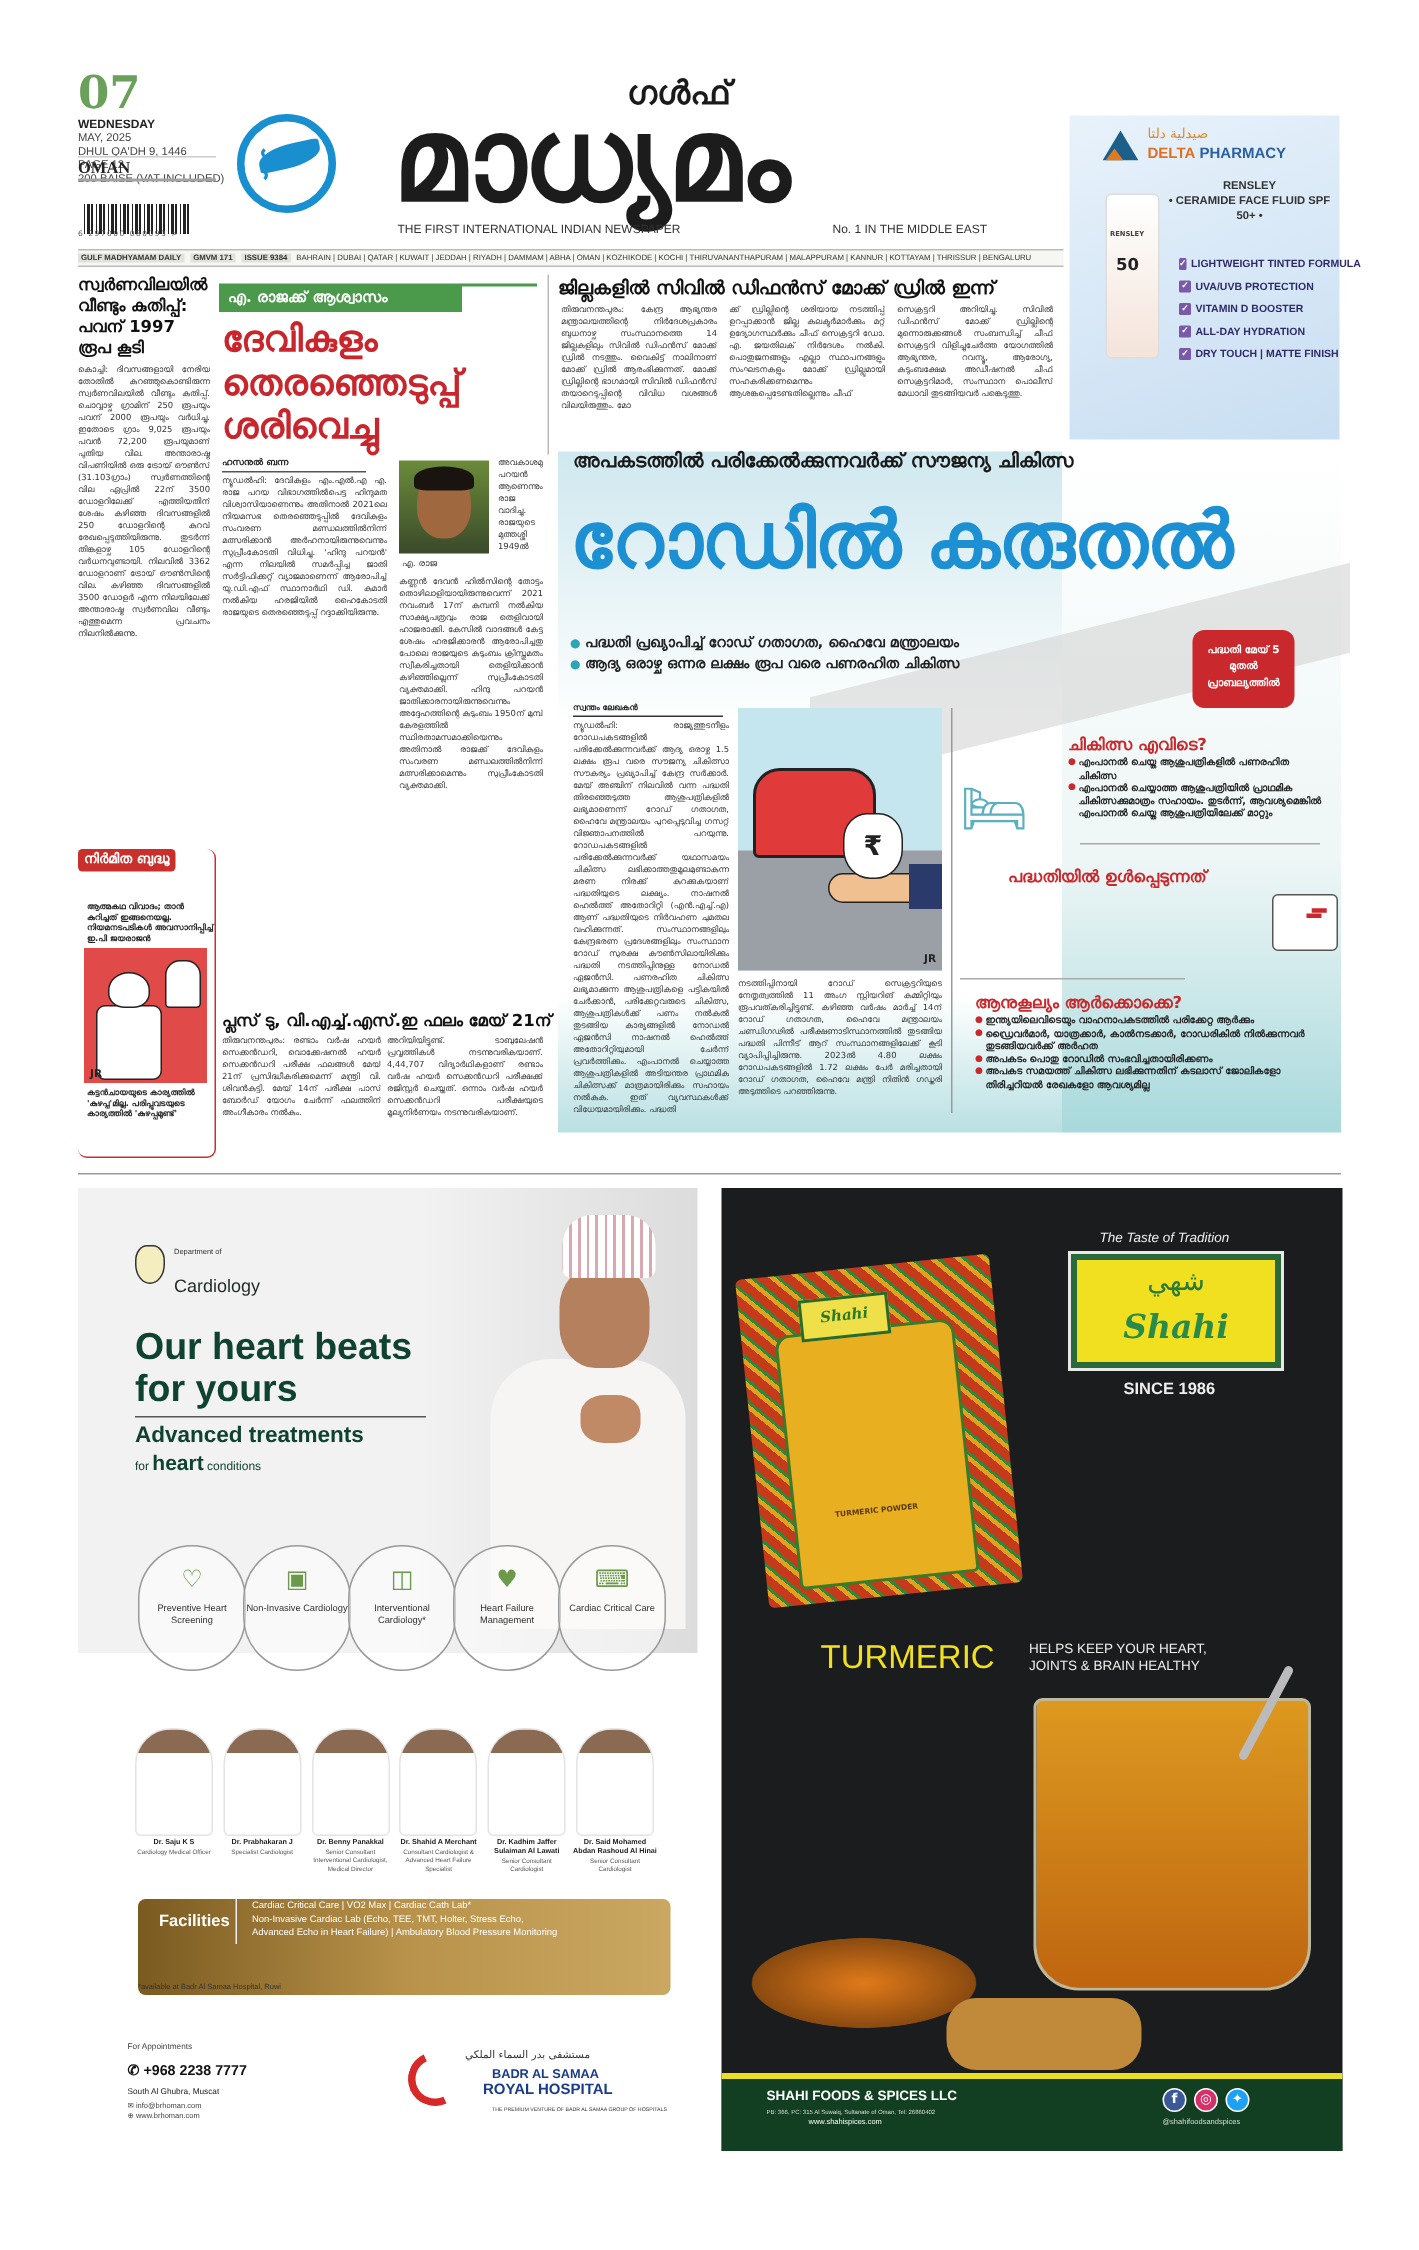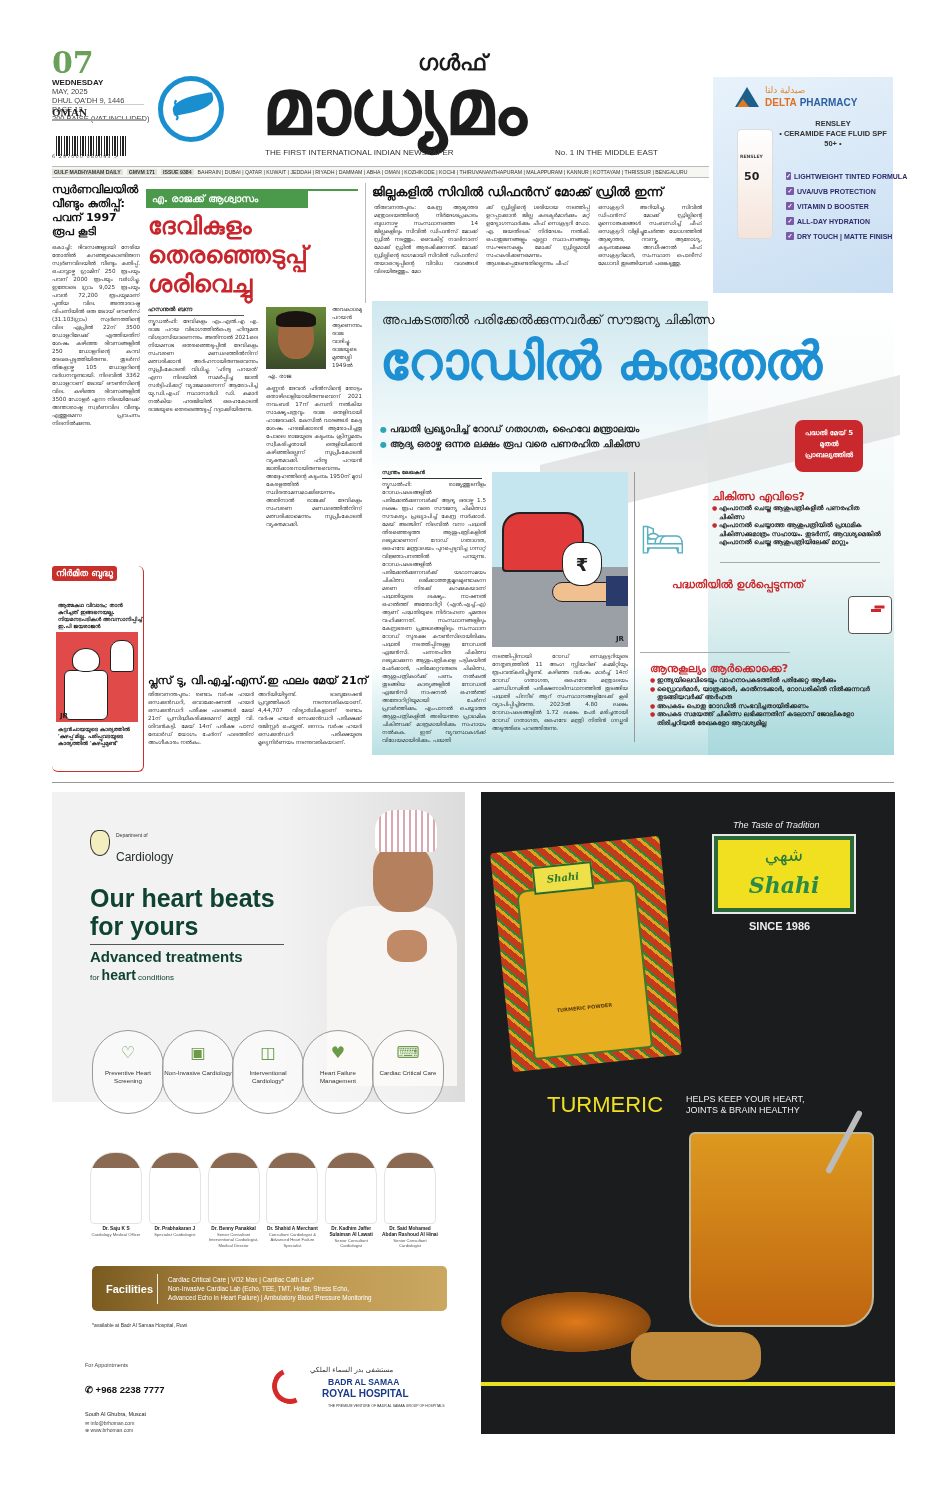--- a/index.html
+++ b/index.html
@@ -60,21 +60,21 @@
 .sub-head{left:148px;top:674px;font-size:11px;font-weight:bold;color:#111}
 .body-e{left:148px;top:690px;width:106px}
 .body-f{left:258px;top:690px;width:104px}
 
 .vrule{left:365px;top:183px;width:1px;height:120px;background:#bbb}
 .cd-head{left:372px;top:184px;font-size:12.5px;font-weight:bold;color:#111}
 .cd-col{top:203px;width:104px}
 
 .feat{left:372px;top:301px;width:336px;height:454px;background:linear-gradient(180deg,#cfe8ef 0%,#fff 40%,#fff 80%,#b9e0e3 100%)}
 .feat-right-bg{left:708px;top:301px;width:186px;height:454px;background:linear-gradient(180deg,#fff 0%,#eef6f6 60%,#a8d9dc 100%)}
-.feat-kick{left:382px;top:312px;font-size:13px;font-weight:normal;color:#1a1a1a}
+.feat-kick{left:382px;top:300px;font-size:13px;font-weight:bold;color:#1a1a1a}
 .feat-head{left:380px;top:330px;font-size:52px;font-weight:900;color:#1d8fd3;letter-spacing:-1px;line-height:62px}
 .feat-bullets{left:380px;top:422px;list-style:none}
 .feat-bullets li{font-size:9.5px;font-weight:bold;color:#222;line-height:14px}
 .feat-bullets li::before{content:"●";color:#2aa6b4;margin-right:3px;font-size:8px}
 .red-badge{left:795px;top:420px;width:68px;height:52px;background:#c9282c;border-radius:8px;color:#fff;font-size:7px;font-weight:bold;text-align:center;line-height:11px;padding-top:8px}
 .byline2{left:382px;top:469px;width:100px;font-size:5.5px;font-weight:bold;border-bottom:1px solid #333;padding-bottom:2px}
 .feat-body1{left:382px;top:480px;width:104px}
 .illus{left:492px;top:472px;width:136px;height:175px;background:#c6e6ef}
 .illus .road{position:absolute;left:0;top:95px;width:136px;height:80px;background:#9aa0a6}
 .illus .car{position:absolute;left:10px;top:40px;width:82px;height:60px;background:#e03a3a;border-radius:18px 18px 4px 4px;border:2px solid #222}
@@ -114,27 +114,27 @@
 .hosp-h3 b{font-size:14px}
 .services{position:absolute;left:40px;top:238px;width:350px;height:90px;display:flex}
 .svc{width:72px;height:84px;border:1px solid #999;border-radius:36px;margin-right:-2px;text-align:center;padding-top:12px;background:rgba(255,255,255,.5)}
 .svc .ico{font-size:16px;color:#6a9a4a;line-height:20px}
 .svc .lbl{font-size:6.2px;color:#333;line-height:8px;margin-top:6px;font-family:"Liberation Sans",sans-serif}
 .doctors{position:absolute;left:36px;top:360px;width:350px;display:flex;justify-content:space-between}
 .doc{width:56px;text-align:center}
 .doc .pic{width:52px;height:72px;margin:0 auto;background:linear-gradient(#8a6a52 0 22%,#fff 22% 100%);border-radius:24px 24px 4px 4px;border:1px solid #e4e4e4}
 .doc .nm{font-size:4.8px;font-weight:bold;color:#222;line-height:6px;margin-top:2px;font-family:"Liberation Sans",sans-serif}
 .doc .tt{font-size:4.2px;color:#555;line-height:5.4px;font-family:"Liberation Sans",sans-serif}
-.facilities{position:absolute;left:40px;top:474px;width:355px;height:45px;background:linear-gradient(90deg,#7a5a20,#b8924a,#caa862);border-radius:5px;display:flex;align-items:center;color:#fff}
+.facilities{position:absolute;left:40px;top:474px;width:355px;height:64px;background:linear-gradient(90deg,#7a5a20,#b8924a,#caa862);border-radius:5px;display:flex;align-items:flex-start;color:#fff}
 .fac-lbl{font-size:11px;font-weight:bold;width:66px;padding-left:14px;border-right:1px solid #eee;height:30px;line-height:30px;font-family:"Liberation Sans",sans-serif}
 .fac-items{padding-left:10px;font-size:6.3px;line-height:9px;font-family:"Liberation Sans",sans-serif}
 .fac-note{position:absolute;left:40px;top:530px;font-size:5px;color:#333;font-family:"Liberation Sans",sans-serif}
 .appt{position:absolute;left:33px;top:570px;font-family:"Liberation Sans",sans-serif}
 .appt .s{font-size:5.5px;color:#444}
-.appt .ph{font-size:9.5px;font-weight:bold;color:#111;margin:16px 0}
+.appt .ph{font-size:9.5px;font-weight:bold;color:#111;margin:6px 0}
 .appt .loc{font-size:5.5px;color:#222;margin-bottom:3px}
 .appt .ct{font-size:5px;color:#444;line-height:7px}
 .brh-logo{position:absolute;left:220px;top:576px;width:36px;height:36px;border-radius:50%;border:5px solid #d62a2a;border-right-color:transparent;border-top-color:transparent;transform:rotate(20deg)}
 .brh-ar{position:absolute;left:258px;top:574px;font-size:7px;color:#333}
 .brh-n1{position:absolute;left:276px;top:585px;font-size:8.5px;font-weight:bold;color:#1a3a8a;font-family:"Liberation Sans",sans-serif}
 .brh-n2{position:absolute;left:270px;top:596px;font-size:10px;font-weight:bold;color:#1a3a8a;font-family:"Liberation Sans",sans-serif}
 .brh-sub{position:absolute;left:276px;top:612px;font-size:3.5px;color:#333;font-family:"Liberation Sans",sans-serif}
 
 .shahi{left:481px;top:792px;width:414px;height:642px;background:#1a1c1e;overflow:hidden}
 .shahi-pack{position:absolute;left:20px;top:52px;width:170px;height:220px;background:repeating-linear-gradient(45deg,#c43a1a 0 6px,#e0a020 6px 9px,#2a8a3a 9px 11px);transform:rotate(-6deg);border-radius:4px}
@@ -436,13 +436,24 @@
   <div class="shahi-turm">TURMERIC</div>
   <div class="shahi-helps">
     <div>HELPS KEEP YOUR HEART,</div>
     <div>JOINTS &amp; BRAIN HEALTHY</div>
   </div>
   <div class="shahi-cup"></div>
   <div class="abs" style="left:360px;top:315px;width:6px;height:70px;background:#bbb;transform:rotate(28deg);border-radius:3px"></div>
   <div class="shahi-powder"></div>
   <div class="shahi-root"></div>
   <div class="shahi-band"></div>
+  <div class="shahi-foot">
+    <div class="shahi-co">SHAHI FOODS &amp; SPICES LLC</div>
+    <div class="shahi-addr">PB: 366, PC: 315 Al Suwaiq, Sultanate of Oman, Tel: 26860402</div>
+    <div class="shahi-web">www.shahispices.com</div>
+    <div class="social">
+      <span style="background:#3b5998">f</span>
+      <span style="background:#d6306a">◎</span>
+      <span style="background:#1da1f2">✦</span>
+    </div>
+    <div class="shahi-handle">@shahifoodsandspices</div>
+  </div>
 </div>
 
 </body></html>

